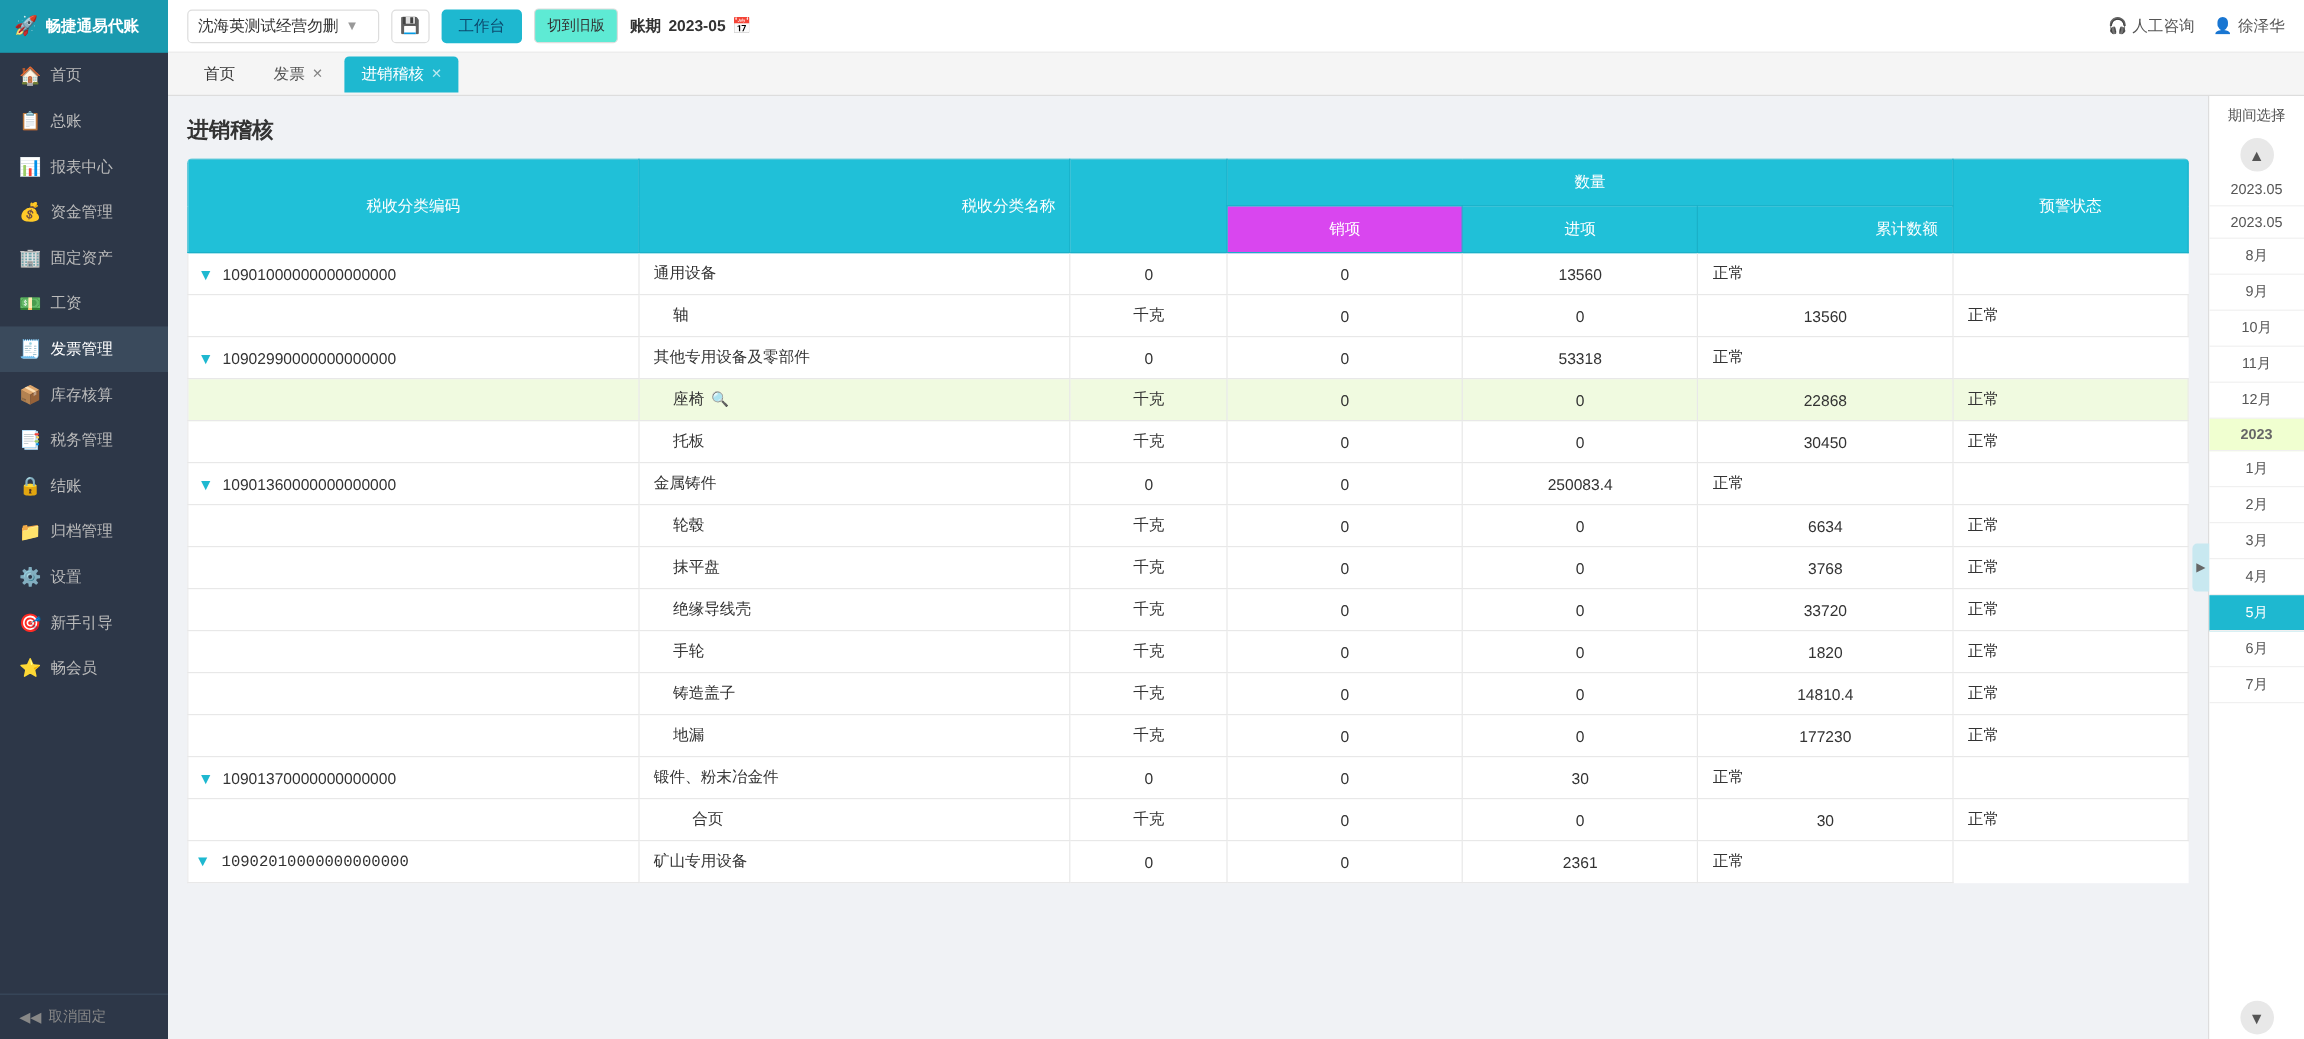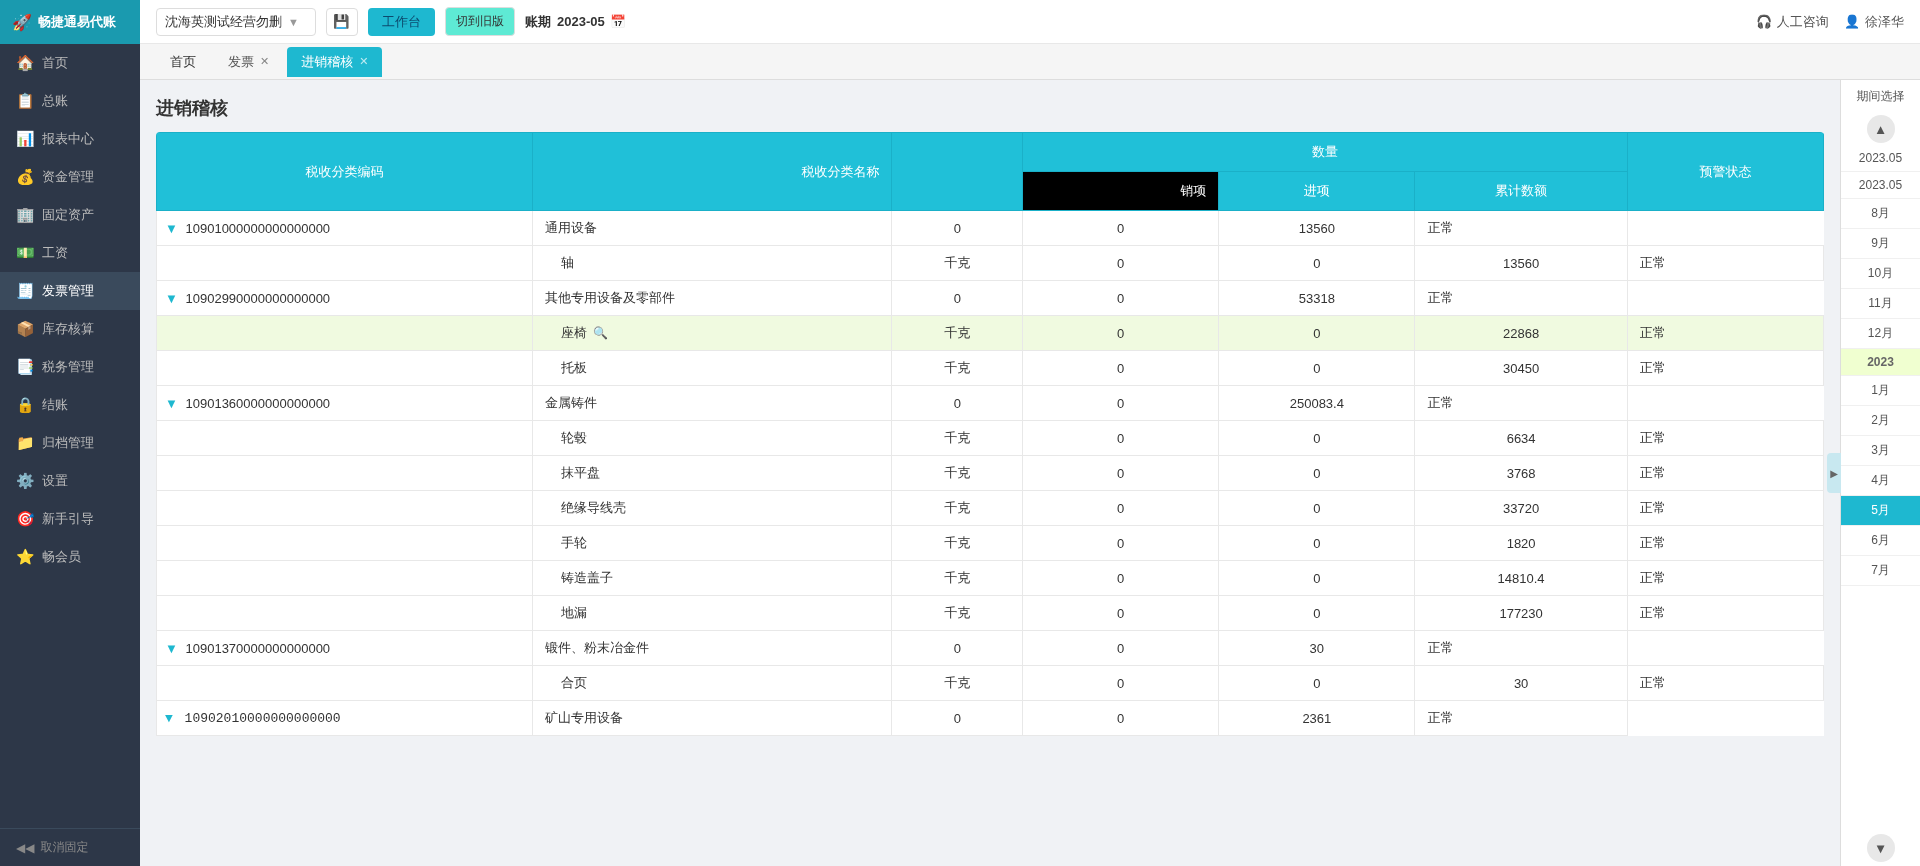--- a/index.html
+++ b/index.html
@@ -460,23 +460,23 @@
         <table>
           <thead>
   <tr>
     <th rowspan="2" style="width:230px;background:#20c0d8;color:white;padding:10px 12px;border:1px solid #1ab0c8;text-align:center;">税收分类编码</th>
     <th rowspan="2" style="width:220px;background:#20c0d8;color:white;padding:10px 12px;border:1px solid #1ab0c8;text-align:right;">税收分类名称</th>
     <th rowspan="2" style="width:80px;background:#20c0d8;color:white;padding:10px 12px;border:1px solid #1ab0c8;text-align:center;"></th>
     <th colspan="3" style="background:#20c0d8;color:white;padding:10px 12px;border:1px solid #1ab0c8;text-align:center;">数量</th>
     <th rowspan="2" style="width:120px;background:#20c0d8;color:white;padding:10px 12px;border:1px solid #1ab0c8;text-align:center;">预警状态</th>
   </tr>
   <tr>
-    <th style="width:120px;background:#000000;color:white;padding:10px 12px;border:1px solid #1ab0c8;text-align:right;font-family:Liberation Mono, monospace;">销项</th>
+    <th style="width:120px;background:#d946ef;color:white;padding:10px 12px;border:1px solid #1ab0c8;text-align:center;font-family:Liberation Mono, monospace;">销项</th>
     <th style="width:120px;background:#20c0d8;color:white;padding:10px 12px;border:1px solid #1ab0c8;text-align:center;">进项</th>
-    <th style="width:130px;background:#20c0d8;color:white;padding:10px 12px;border:1px solid #1ab0c8;text-align:center;">累计数额</th>
+    <th style="width:130px;background:#20c0d8;color:white;padding:10px 12px;border:1px solid #1ab0c8;text-align:right;">累计数额</th>
   </tr>
 </thead>
           <tbody id="table-body">
           <tr class="category-row">
       <td style="padding-left:8px;">
         <span style="color:#1eb8d0;margin-right:4px;">▼</span>
         10901000000000000000
       </td>
       <td>通用设备</td>
       <td class="text-center">0</td>
@@ -593,21 +593,21 @@
         10901370000000000000
       </td>
       <td>锻件、粉末冶金件</td>
       <td class="text-center">0</td>
       <td class="text-center">0</td>
       <td class="text-center">30</td>
       <td>正常</td>
     </tr>
               <tr>
       <td></td>
-      <td style="padding-left:28px;margin-left:45px;">合页</td>
+      <td style="padding-left:44px;margin-left:45px;">合页</td>
       <td class="text-center">千克</td>
       <td class="text-center">0</td>
       <td class="text-center">0</td>
       <td class="text-center">30</td>
       <td>正常</td>
     </tr>
               <tr class="category-row">
       <td style="padding-left:8px;font-family:Liberation Mono, monospace;">
         <span style="color:#1eb8d0;margin-right:4px;">▼</span>
         10902010000000000000

